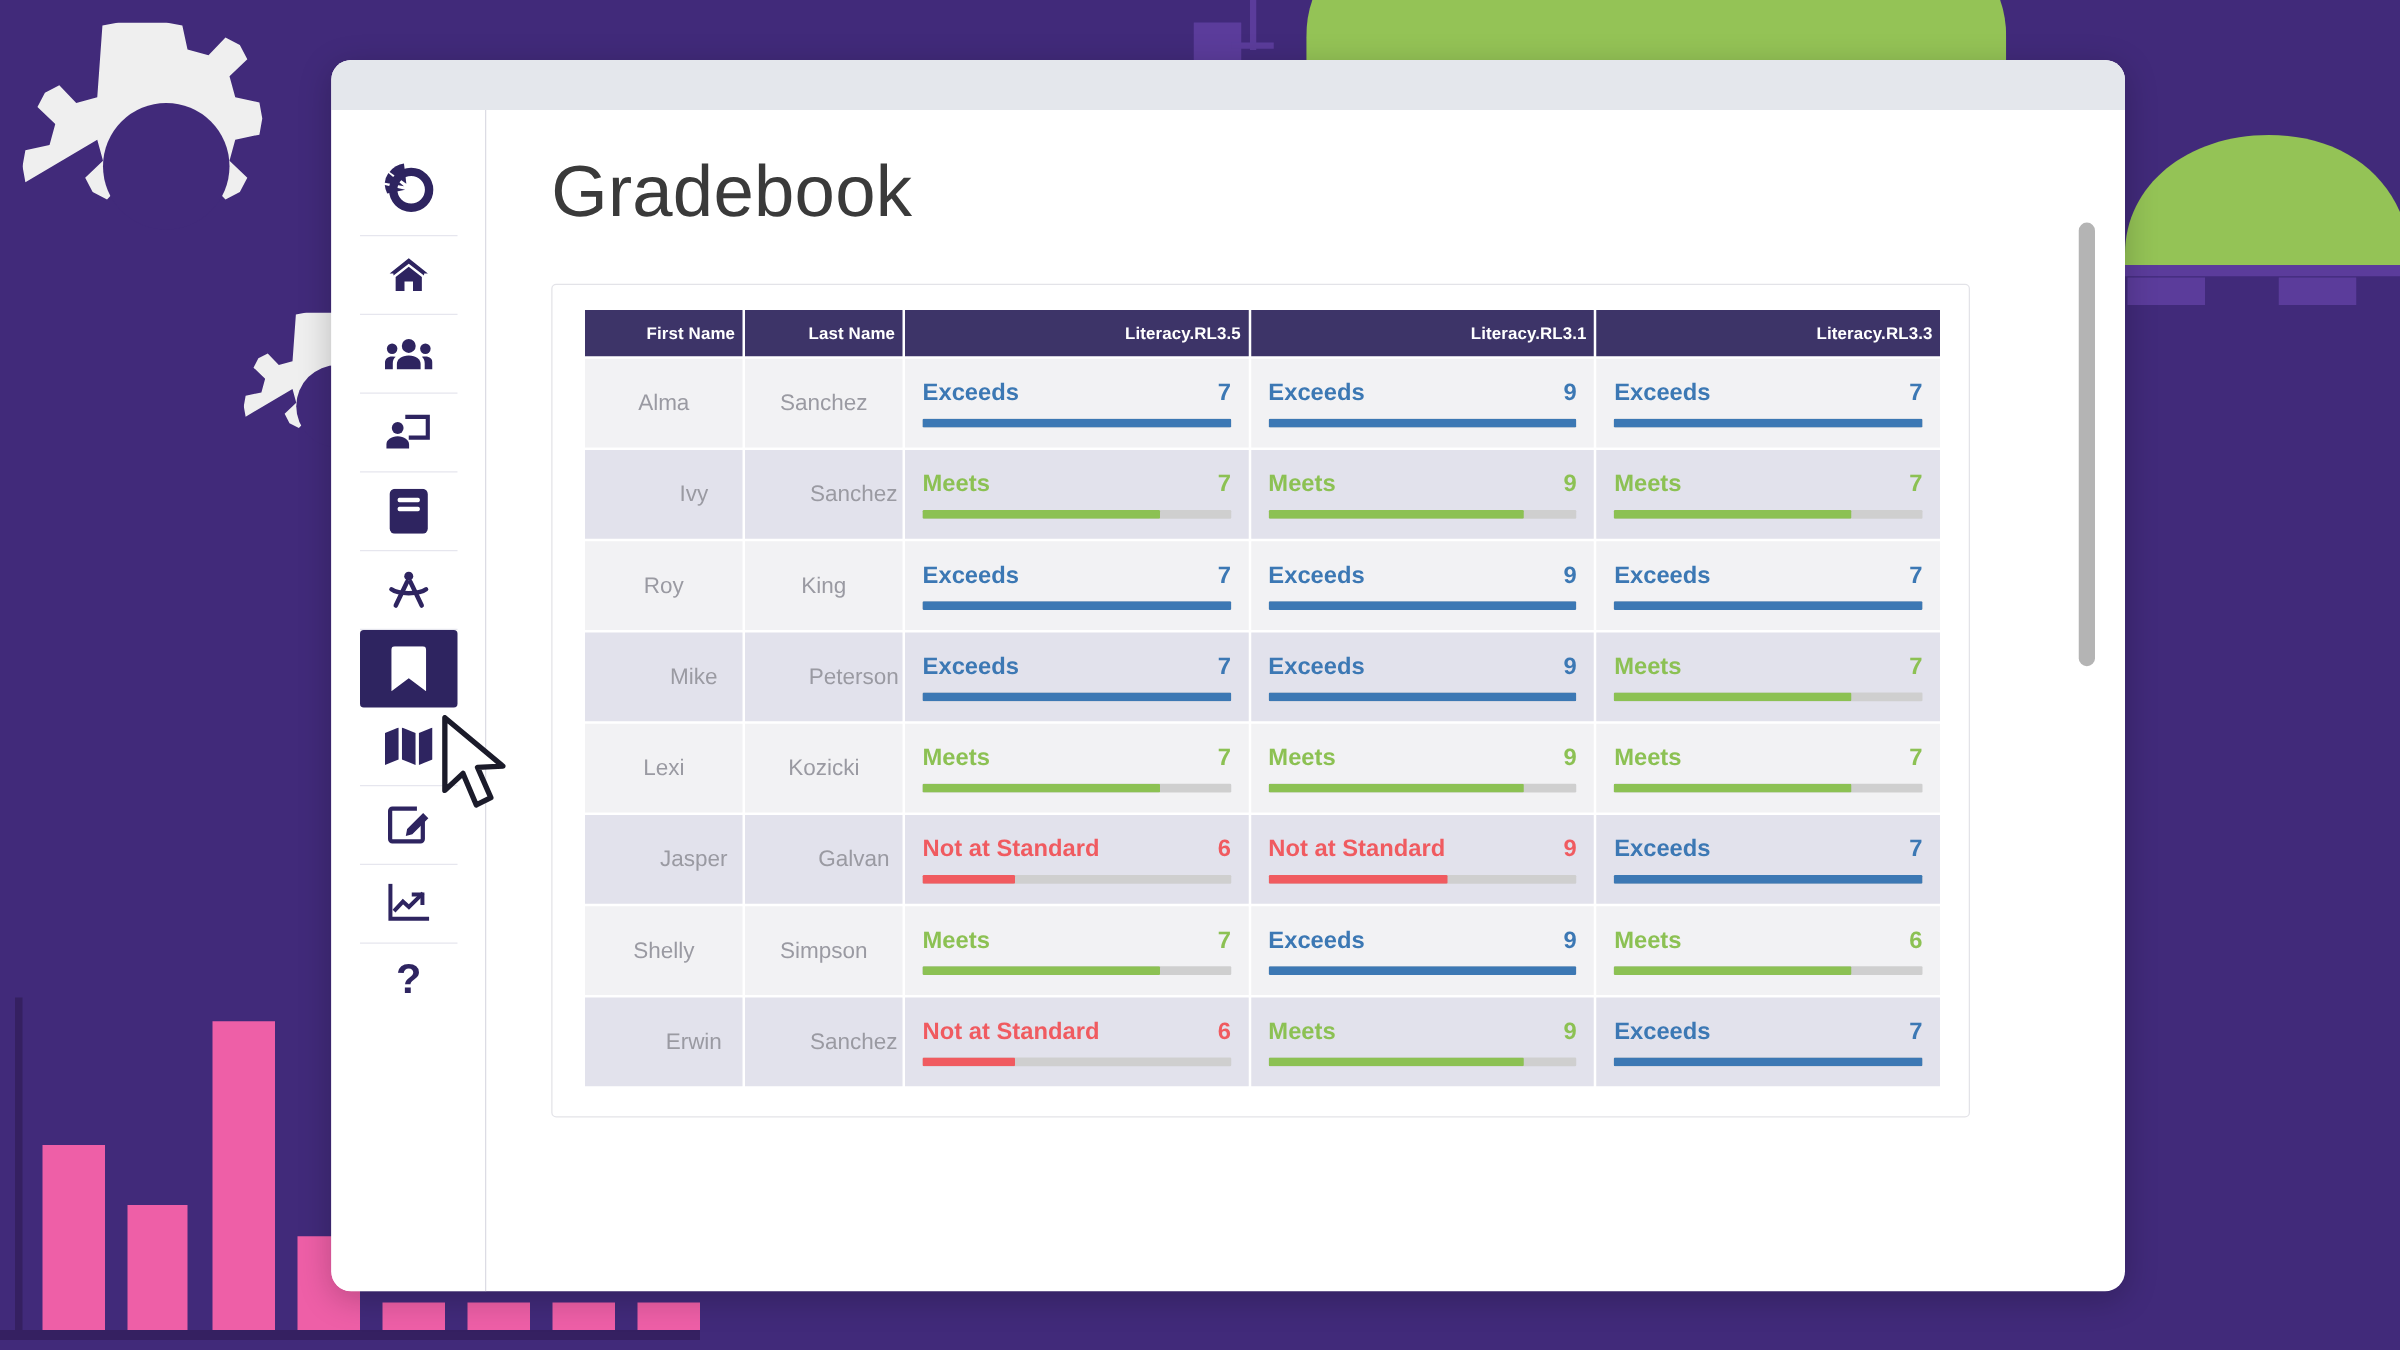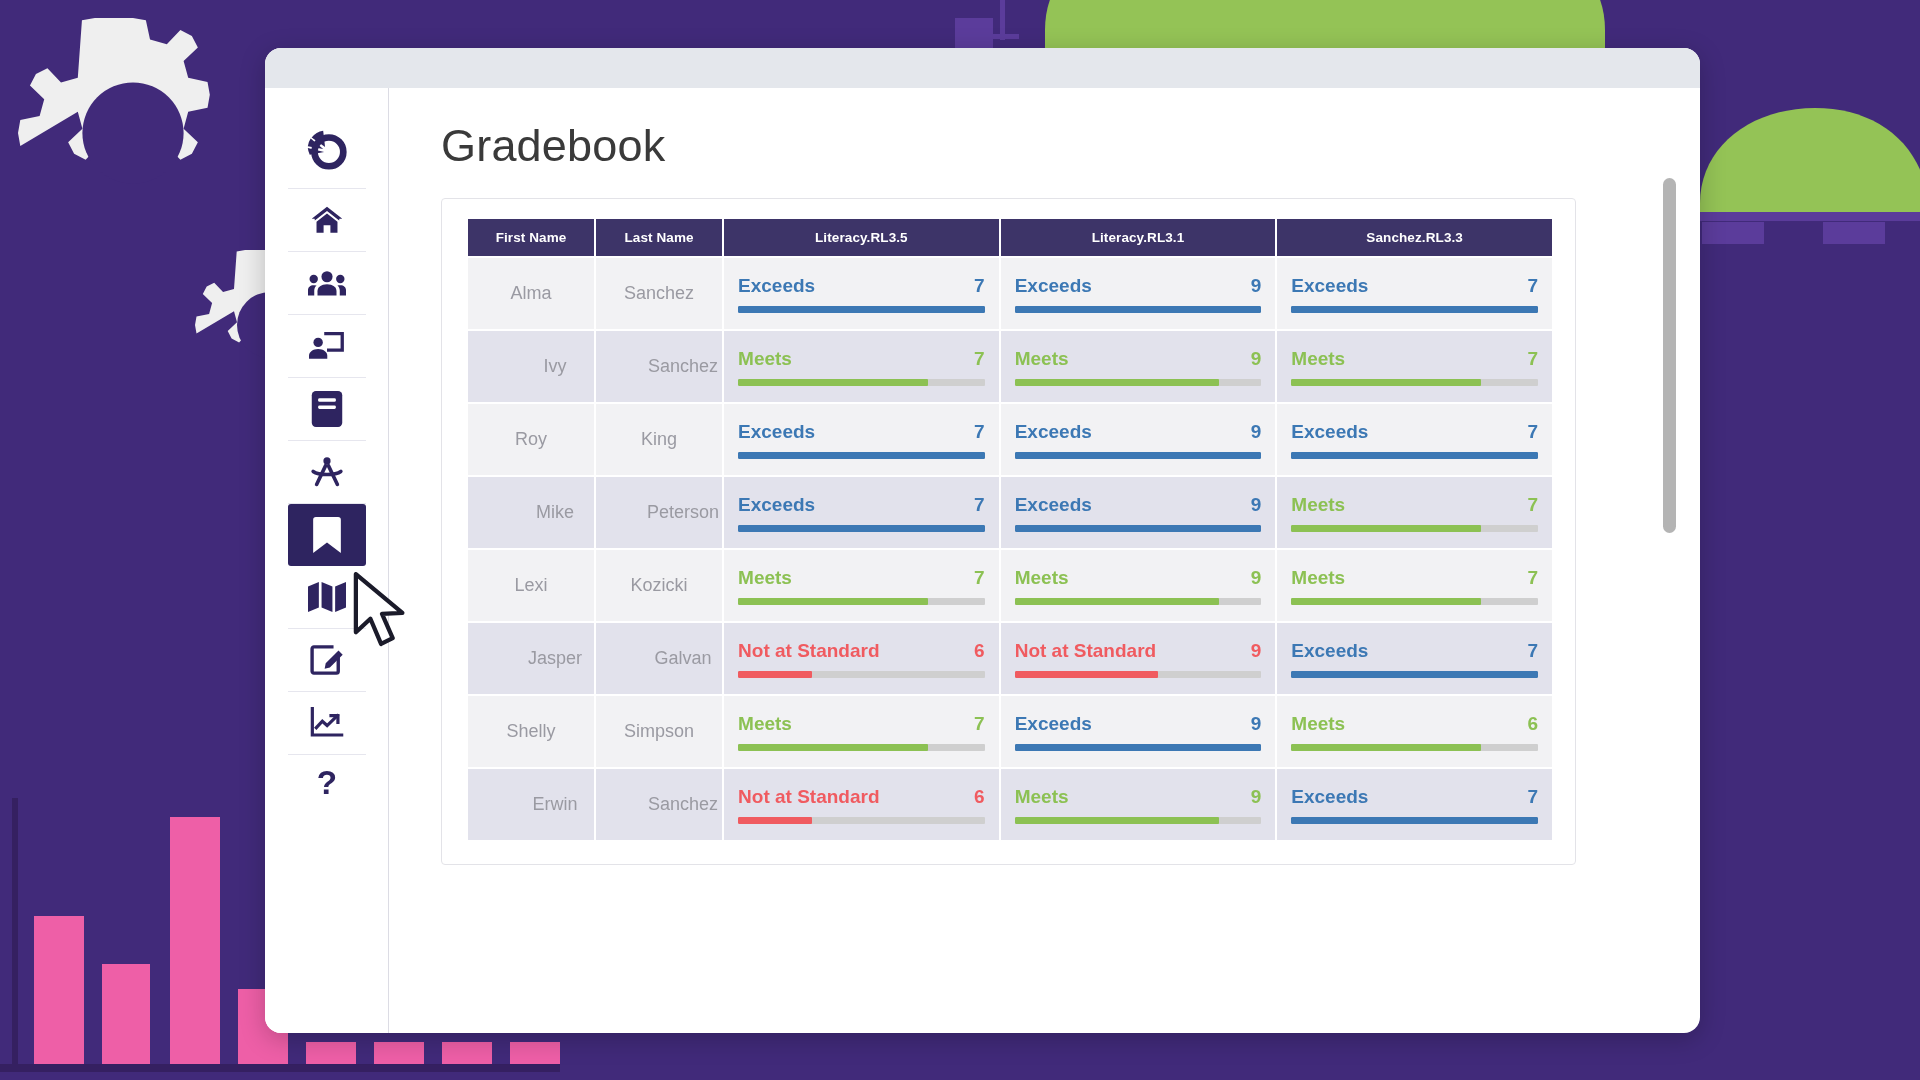--- a/index.html
+++ b/index.html
@@ -68,40 +68,40 @@
     position: relative;
   }
   .nav-item.logo { height: 78px; }
   .nav-item.active { background: #2E2460; color: #fff; border-radius: 3px; }
   .nav-sep { width: 78px; height: 1px; background: #E6E6EE; }
   .nav-item svg { display: block; }
 
   
   .main { flex: 1; position: relative; padding: 32px 0 0 52px; }
   .page-title {
-    font-size: 45px; font-weight: 400; color: #3A3A3A;
-    letter-spacing: .2px; margin-bottom: 26px;
+    font-size: 58px; font-weight: 400; color: #3A3A3A;
+    letter-spacing: .2px; margin-bottom: 40px;
   }
 
   .card {
     width: 1135px;
     border: 1px solid #E3E3E8;
     border-radius: 4px;
     background: #fff;
     padding: 18px 24px 22px 24px;
   }
 
   table.gradebook { border-collapse: separate; border-spacing: 2px; width: 1088px; }
   table.gradebook th {
     background: #3D3468;
     color: #fff;
     font-size: 13.5px;
     font-weight: 700;
     padding: 11px 6px;
-    text-align: center;
+    text-align: right;
     letter-spacing: .1px;
   }
   th.col-name { width: 123px; }
   th.col-std  { width: 268px; }
 
   td.name-cell {
     background: #F2F2F4;
     color: #9A9AA2;
     font-size: 18px;
     text-align: center;
@@ -323,21 +323,21 @@
       <h1 class="page-title">Gradebook</h1>
 
       <section class="card">
         <table class="gradebook">
           <thead>
             <tr id="header-row">
                 <th class="col-name">First Name</th>
                 <th class="col-name">Last Name</th>
                 <th class="col-std">Literacy.RL3.5</th>
                 <th class="col-std">Literacy.RL3.1</th>
-                <th class="col-std">Sanchez.RL3.3</th>
+                <th class="col-std">Literacy.RL3.3</th>
               </tr>
           </thead>
           <tbody id="table-body">
               <tr class="">
                 <td class="name-cell">Alma</td>
                 <td class="name-cell">Sanchez</td>
                 <td class="std-cell">
                   <div class="cell-top">
                     <span class="cell-label lvl-exceeds">Exceeds</span>
                     <span class="cell-score lvl-exceeds">7</span>

